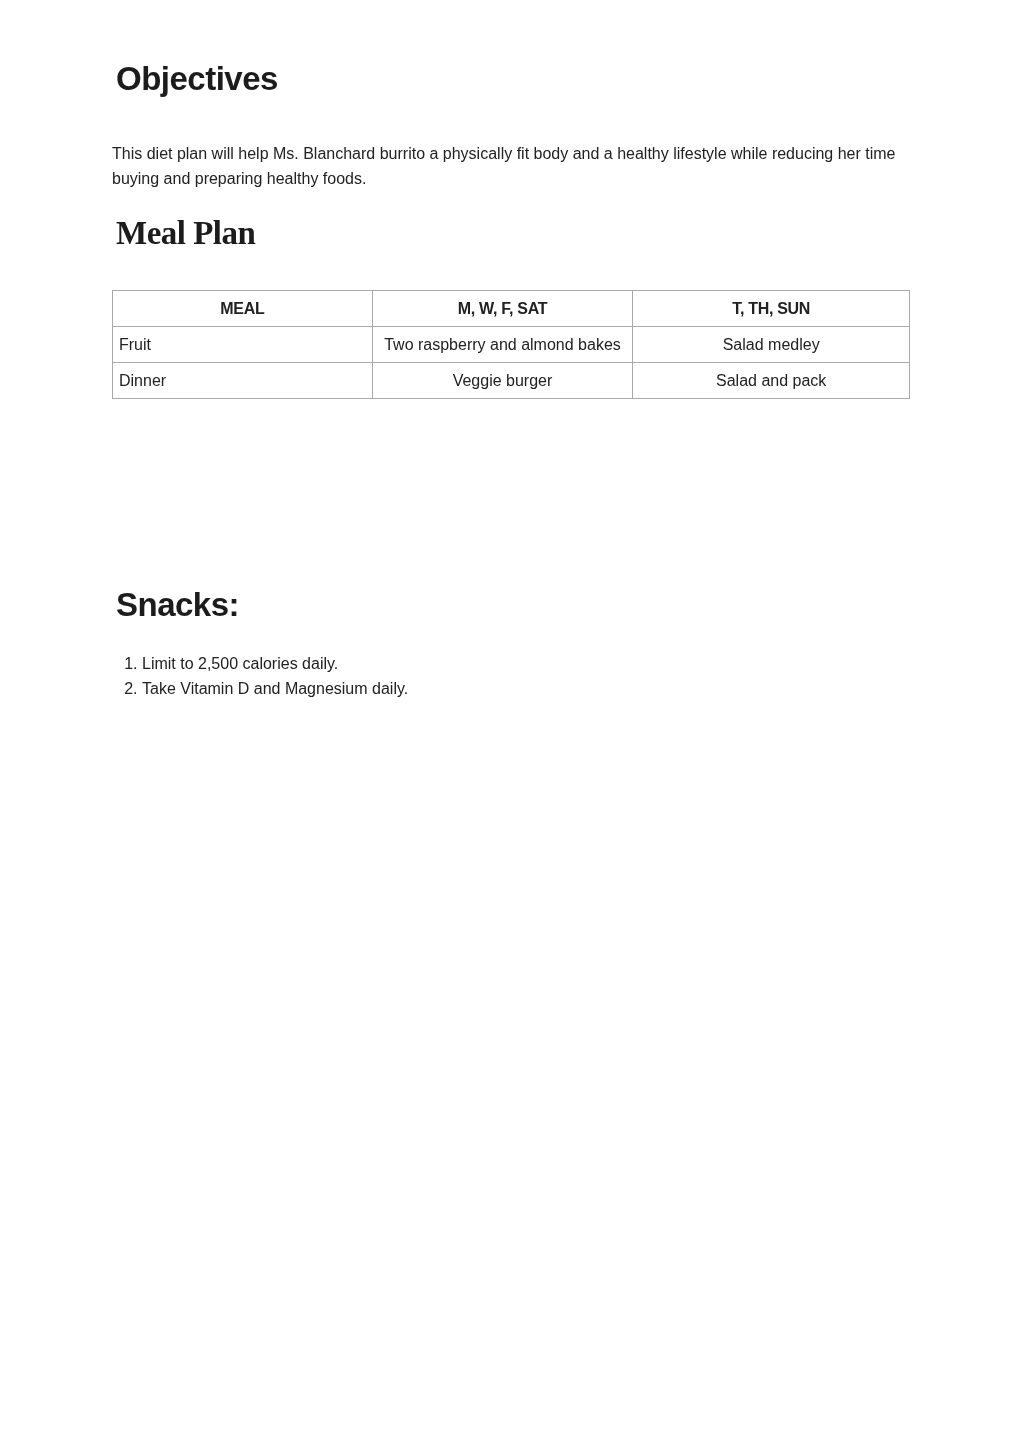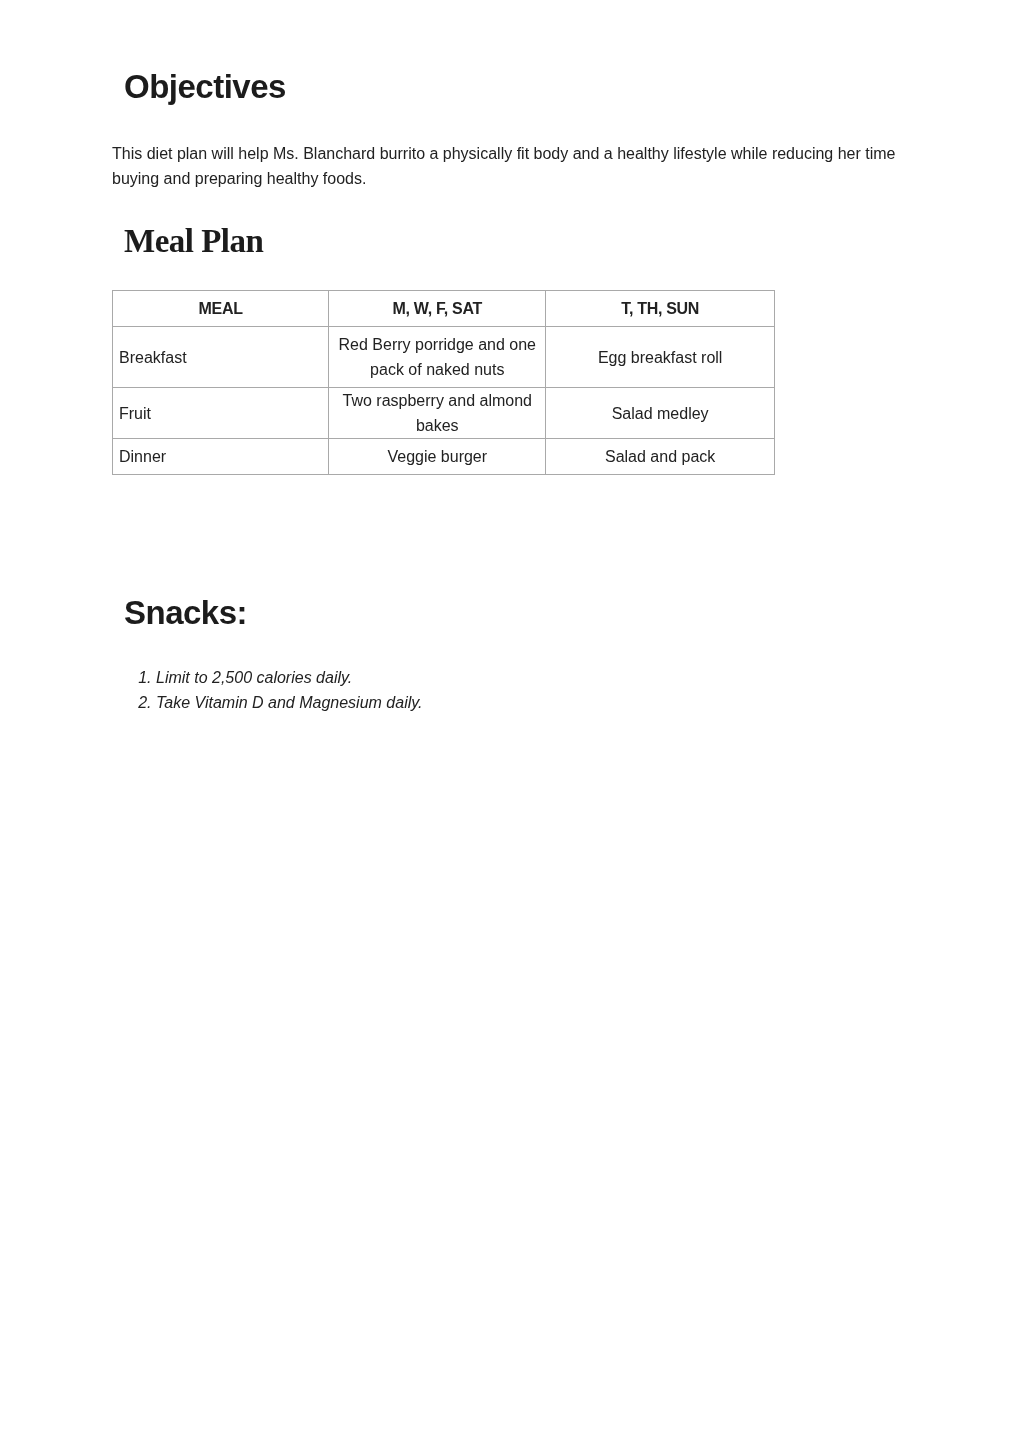--- a/index.html
+++ b/index.html
@@ -3,45 +3,45 @@
   <meta charset="utf-8">
   <style>
     html, body { margin: 0; padding: 0; background: #ffffff; }
     body {
       width: 1024px; height: 1446px; position: relative; overflow: hidden;
       font-family: "Liberation Sans", "DejaVu Sans", sans-serif;
       color: #1f1f1f;
     }
     .page { position: absolute; left: 112px; top: 0; width: 798px; }
     h1 {
-      margin: 12px; font-size: 33px; font-weight: bold; letter-spacing: -0.5px;
+      margin: 4px; font-size: 33px; font-weight: bold; letter-spacing: -0.5px;
       color: #1c1c1c; position: absolute; left: 0;
     }
     #h-objectives { top: 56px; }
     #h-mealplan { top: 211px; font-family: Liberation Serif, serif; }
     #h-notes { top: 582px; }
     .para {
       position: absolute; top: 125px; left: 0; width: 798px;
       font-size: 16px; line-height: 25px; color: #222;
     }
     table {
       position: absolute; top: 290px; left: 0;
-      border-collapse: collapse; width: 663px;
+      border-collapse: collapse; width: 798px;
       font-size: 16px; color: #222;
     }
     td, th { border: 1px solid #a9a9a9; padding: 0 6px; line-height: 25px; }
     th { font-weight: bold; text-align: center; height: 35px; letter-spacing: -0.3px; }
     col.c1 { width: 260px; } col.c2 { width: 261px; } col.c3 { width: 277px; }
     td.meal { text-align: left; }
     td.center { text-align: center; }
     tr.r2 td { height: 60px; }
     tr.r1 td { height: 35px; }
     ol {
-      position: absolute; top: 651px; left: 0; margin: 14px; padding-left: 30px;
-      font-size: 16px; line-height: 25px; color: #222; font-style: italic;
+      position: absolute; top: 651px; left: 0; margin: 0; padding-left: 30px;
+      font-size: 16px; line-height: 25px; color: #222;
     }
   </style>
 </head>
 <body>
 
 <div class="page">
   <h1 id="h-objectives">Objectives</h1>
   <p class="para">This diet plan will help Ms. Blanchard burrito a physically fit body and a healthy lifestyle while reducing her time buying and preparing healthy foods.</p>
 
   <h1 id="h-mealplan">Meal Plan</h1>
@@ -53,25 +53,20 @@
         <col class="c3">
       </colgroup>
     <thead>
       <tr>
         <th>MEAL</th>
         <th>M, W, F, SAT</th>
         <th>T, TH, SUN</th>
       </tr>
     </thead>
     <tbody>
-      <tr class="r2">
-        <td class="meal">Breakfast</td>
-        <td class="center">Red Berry porridge and one pack of naked nuts</td>
-        <td class="center">Egg breakfast roll</td>
-      </tr>
       <tr class="r1">
         <td class="meal">Fruit</td>
         <td class="center">Two raspberry and almond bakes</td>
         <td class="center">Salad medley</td>
       </tr>
       <tr class="r1">
         <td class="meal">Dinner</td>
         <td class="center">Veggie burger</td>
         <td class="center">Salad and pack</td>
       </tr>

